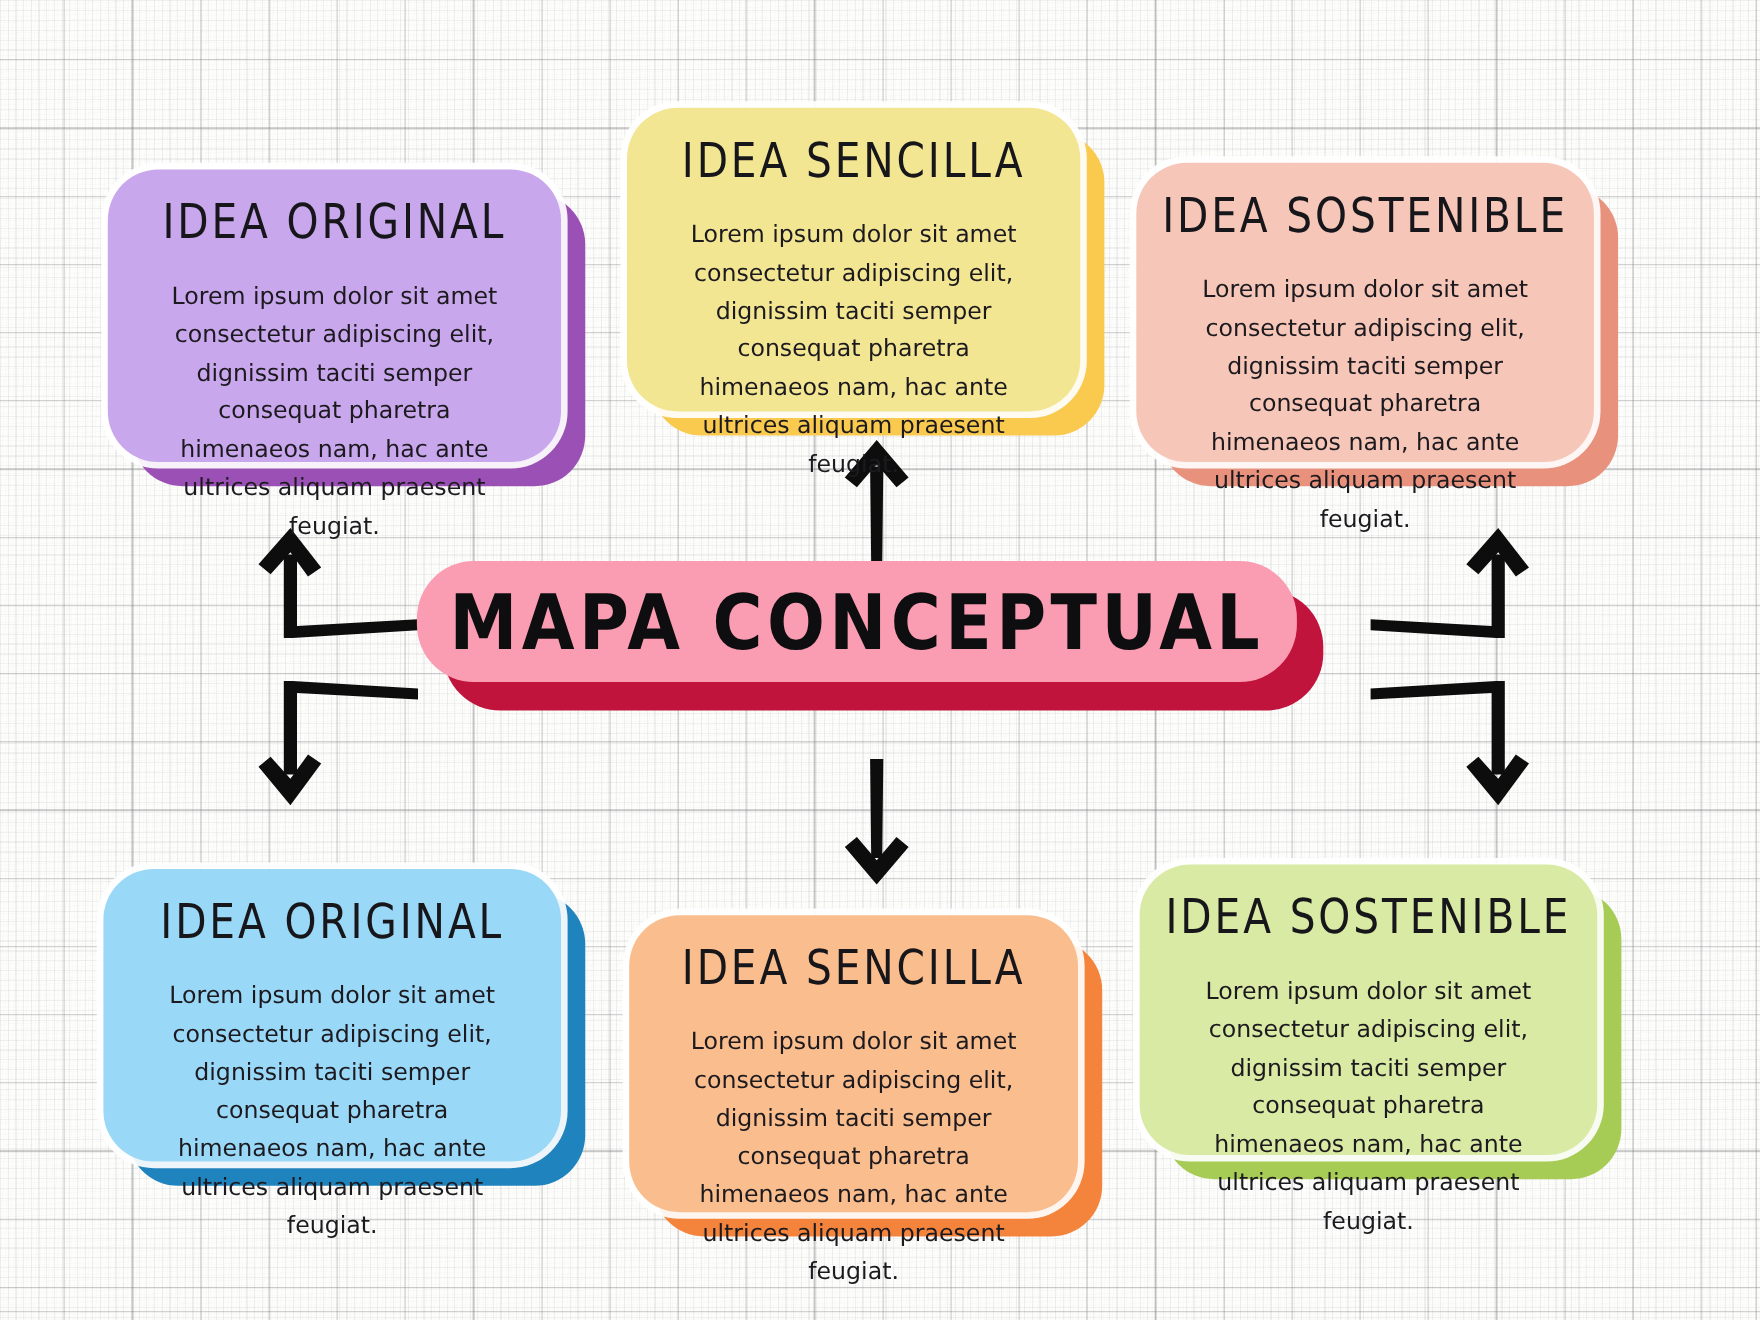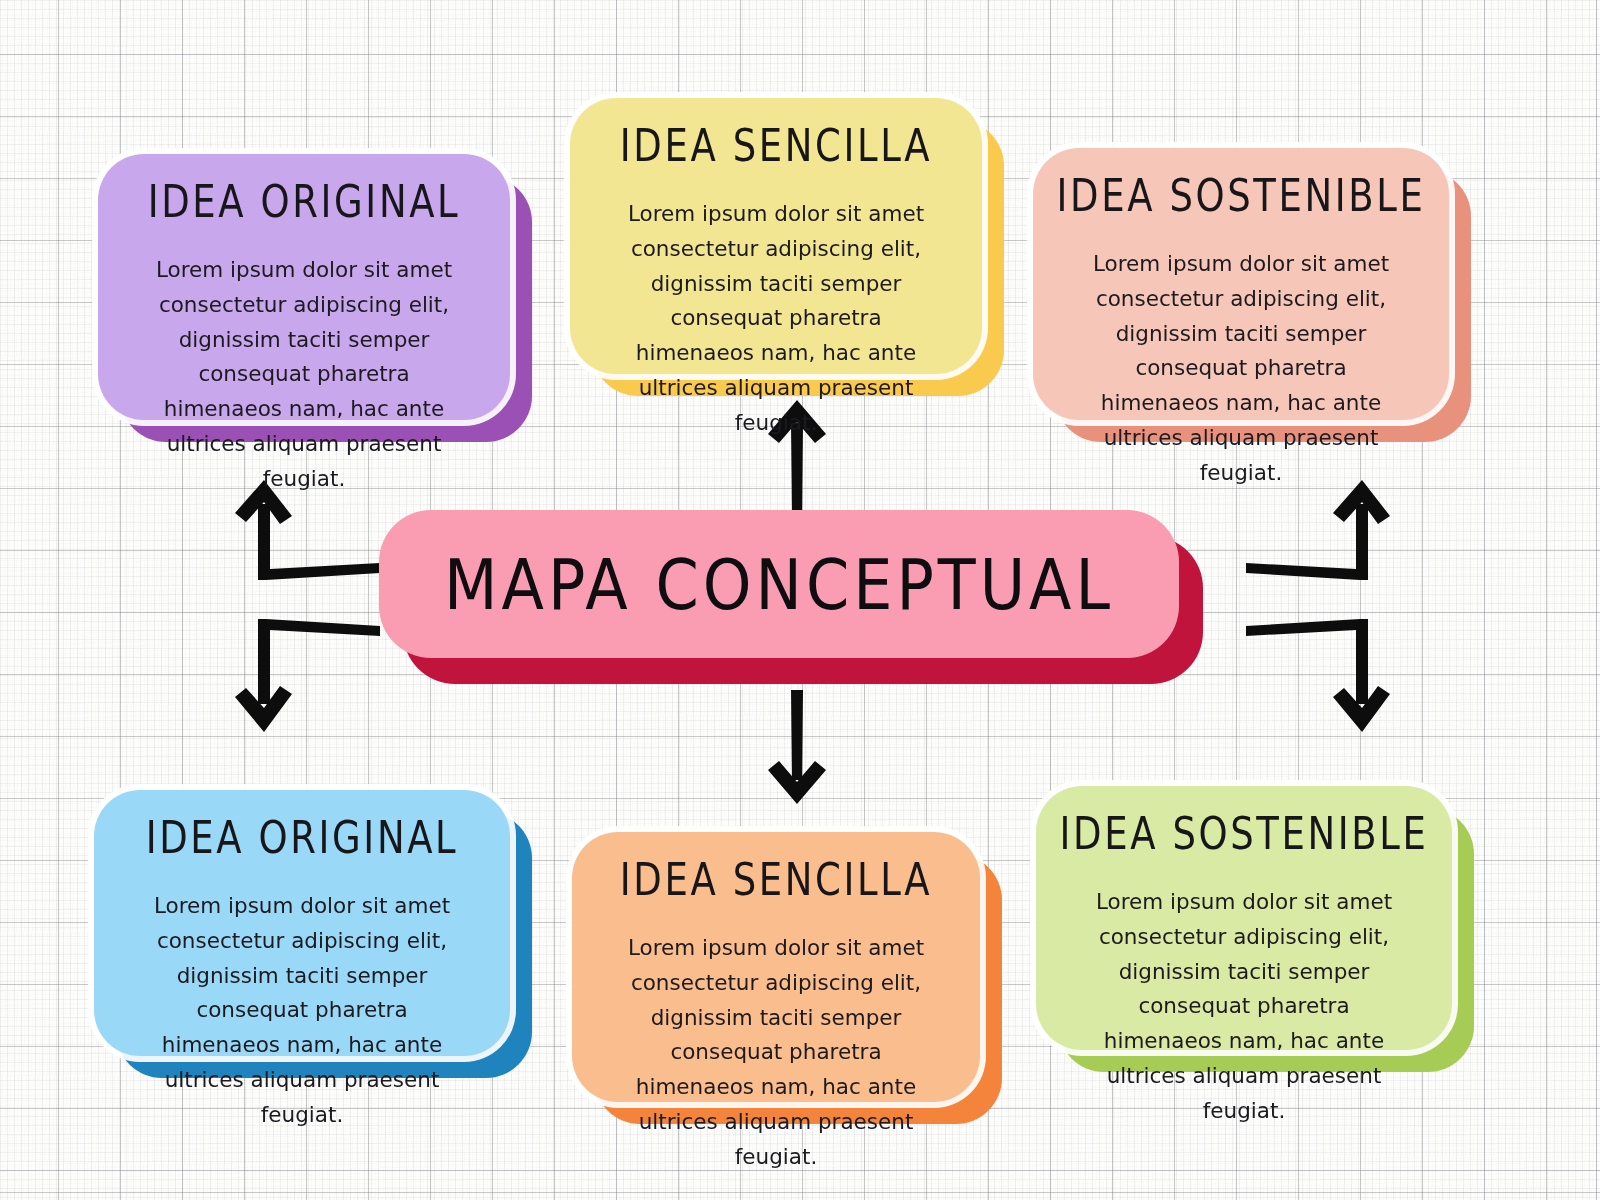--- a/index.html
+++ b/index.html
@@ -119,22 +119,23 @@
     margin: 18px;
     max-width: 400px;
   }
 
   
   #hero-wrap {
     position: absolute;
     left: 379px;
     top: 510px;
     width: 800px;
-    height: 148px;
+    height: 110px;
     z-index: 6;
+    font-weight: bold;
   }
   #hero-shadow {
     position: absolute;
     left: 24px;
     top: 26px;
     width: 100%;
     height: 100%;
     border-radius: 52px;
     background: #c0143c;
   }

